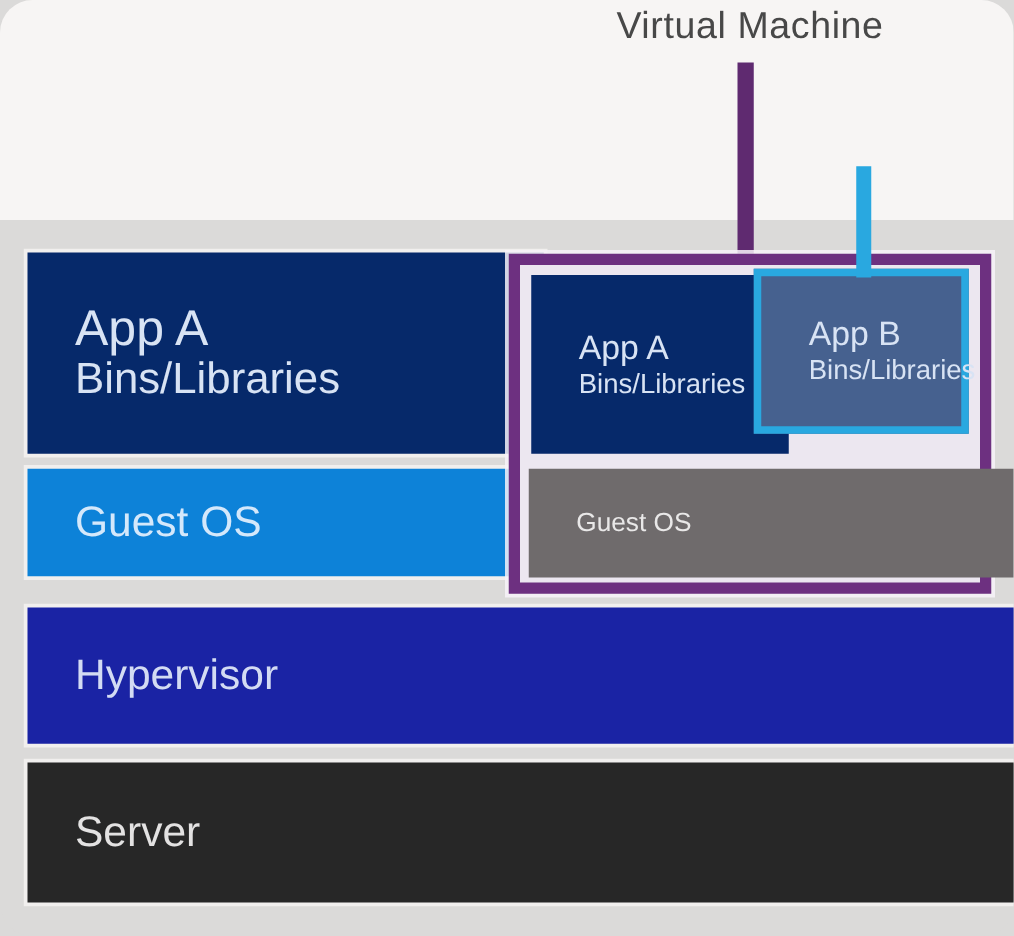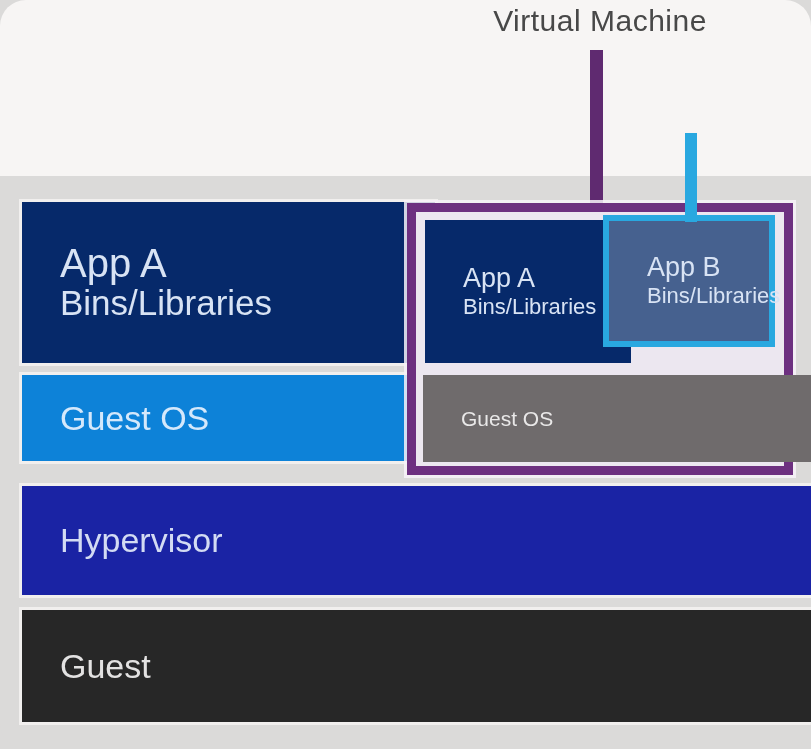--- a/index.html
+++ b/index.html
@@ -146,16 +146,16 @@
       </div>
 
     </div>
   </div>
 
   <div class="block hypervisor">
     <div>Hypervisor</div>
   </div>
 
   <div class="block server">
-    <div>Guest</div>
+    <div>Server</div>
   </div>
 
 </div>
 
 </body></html>

